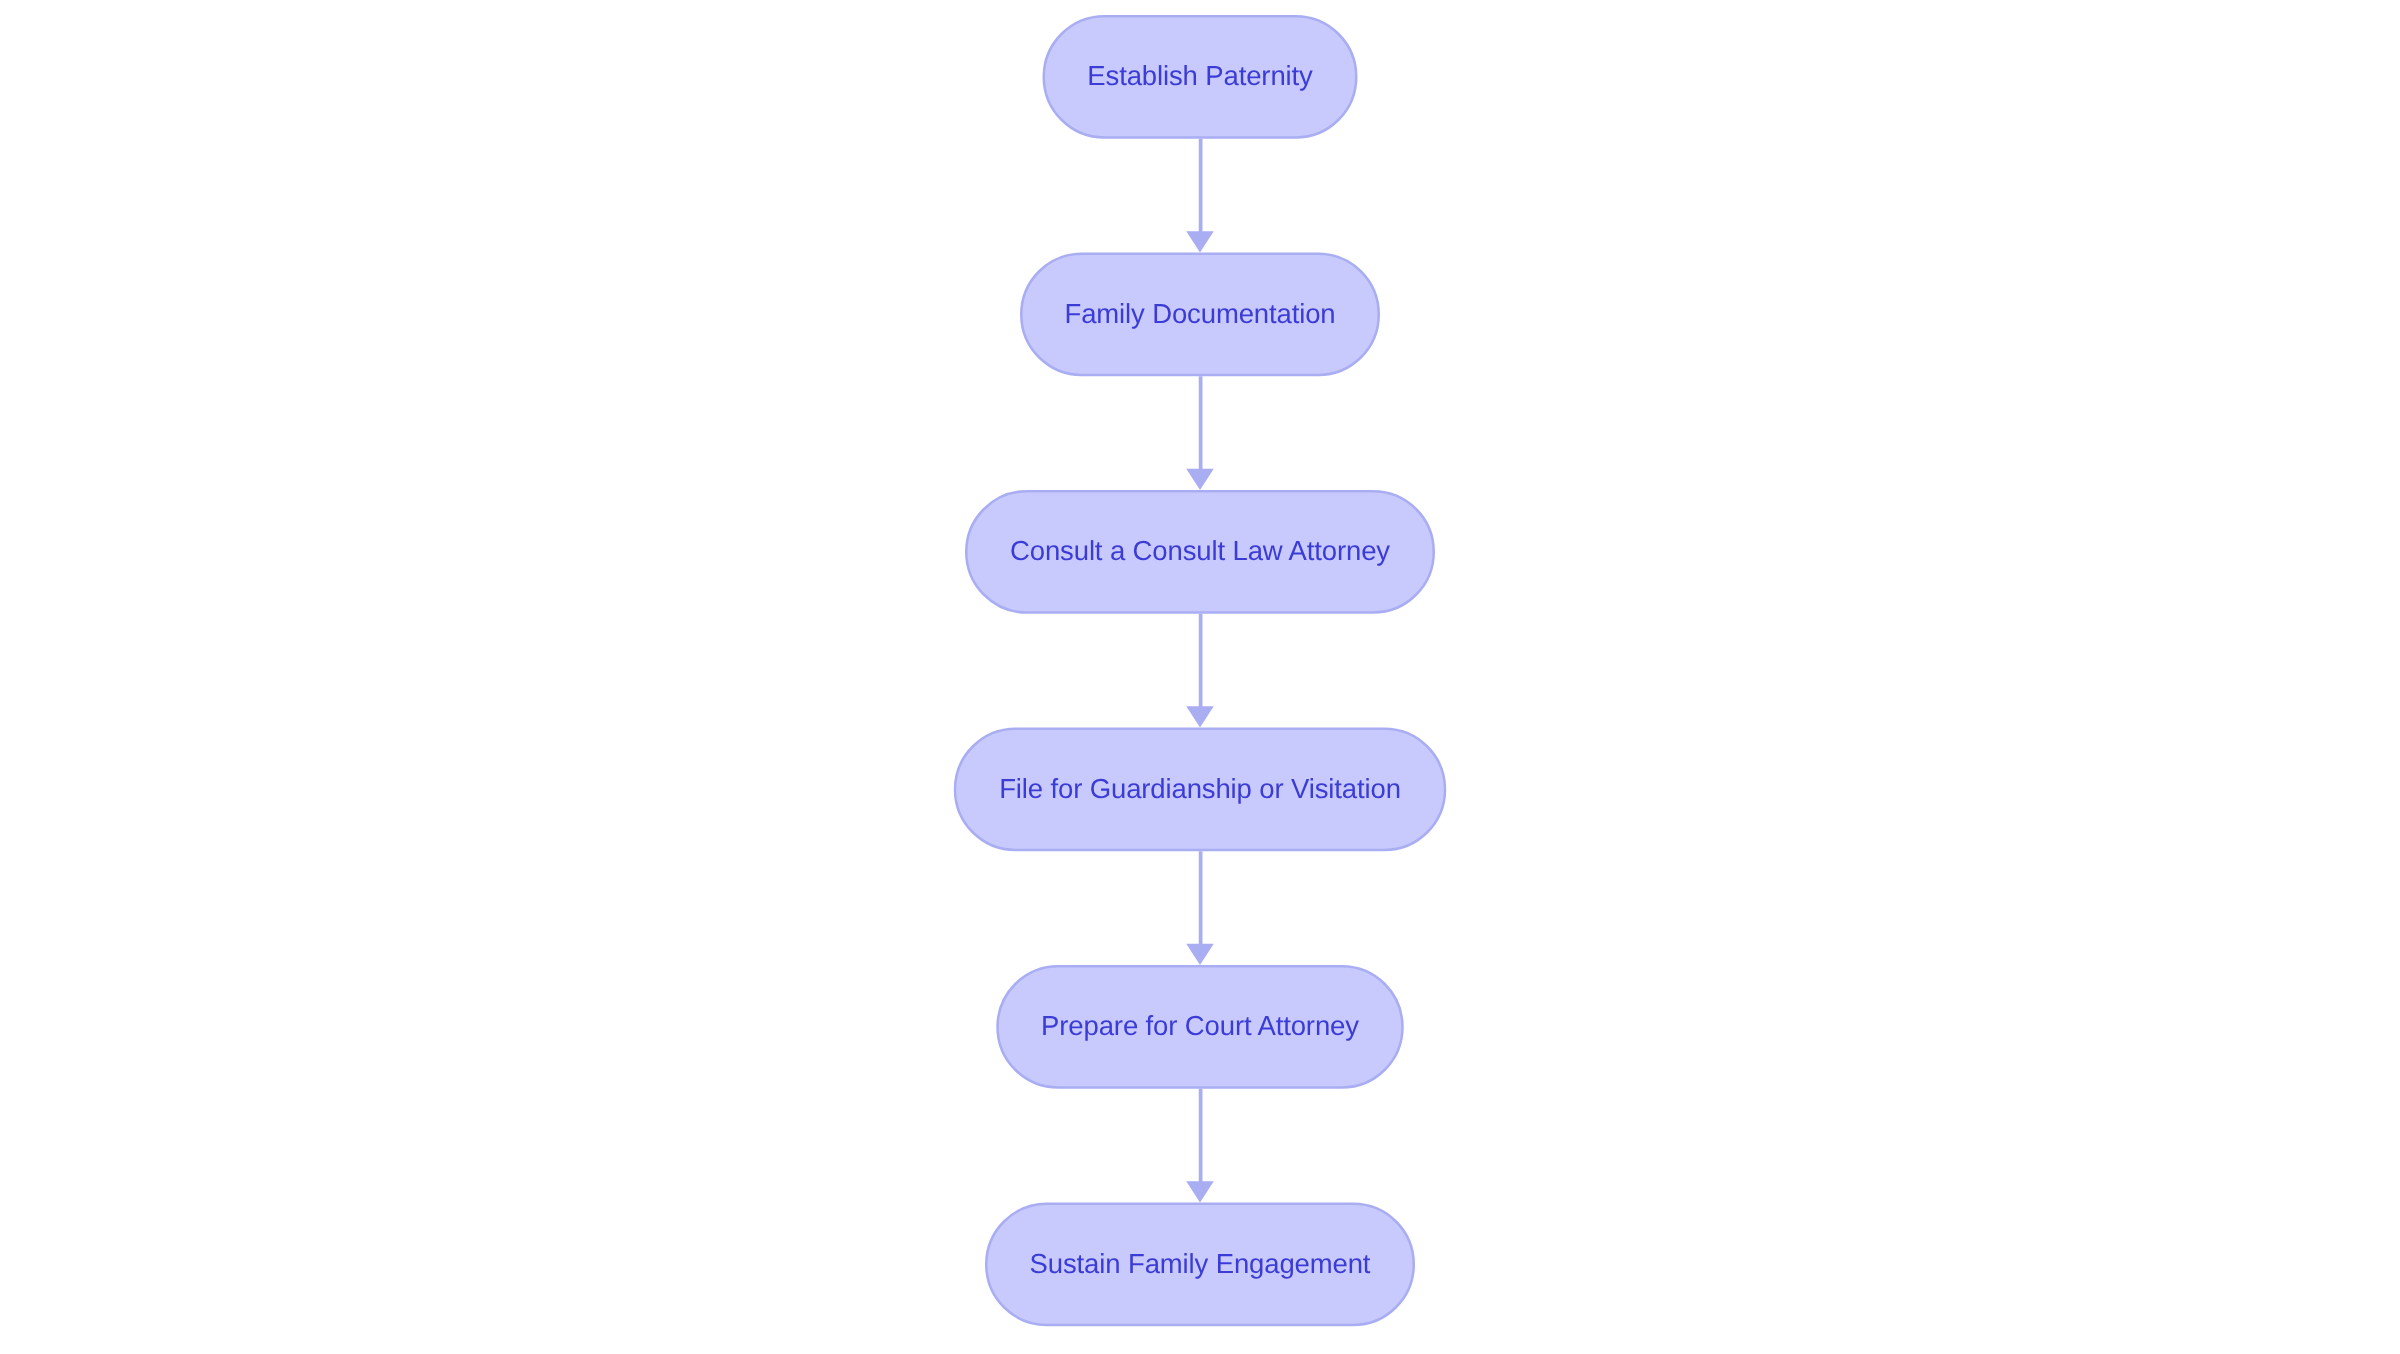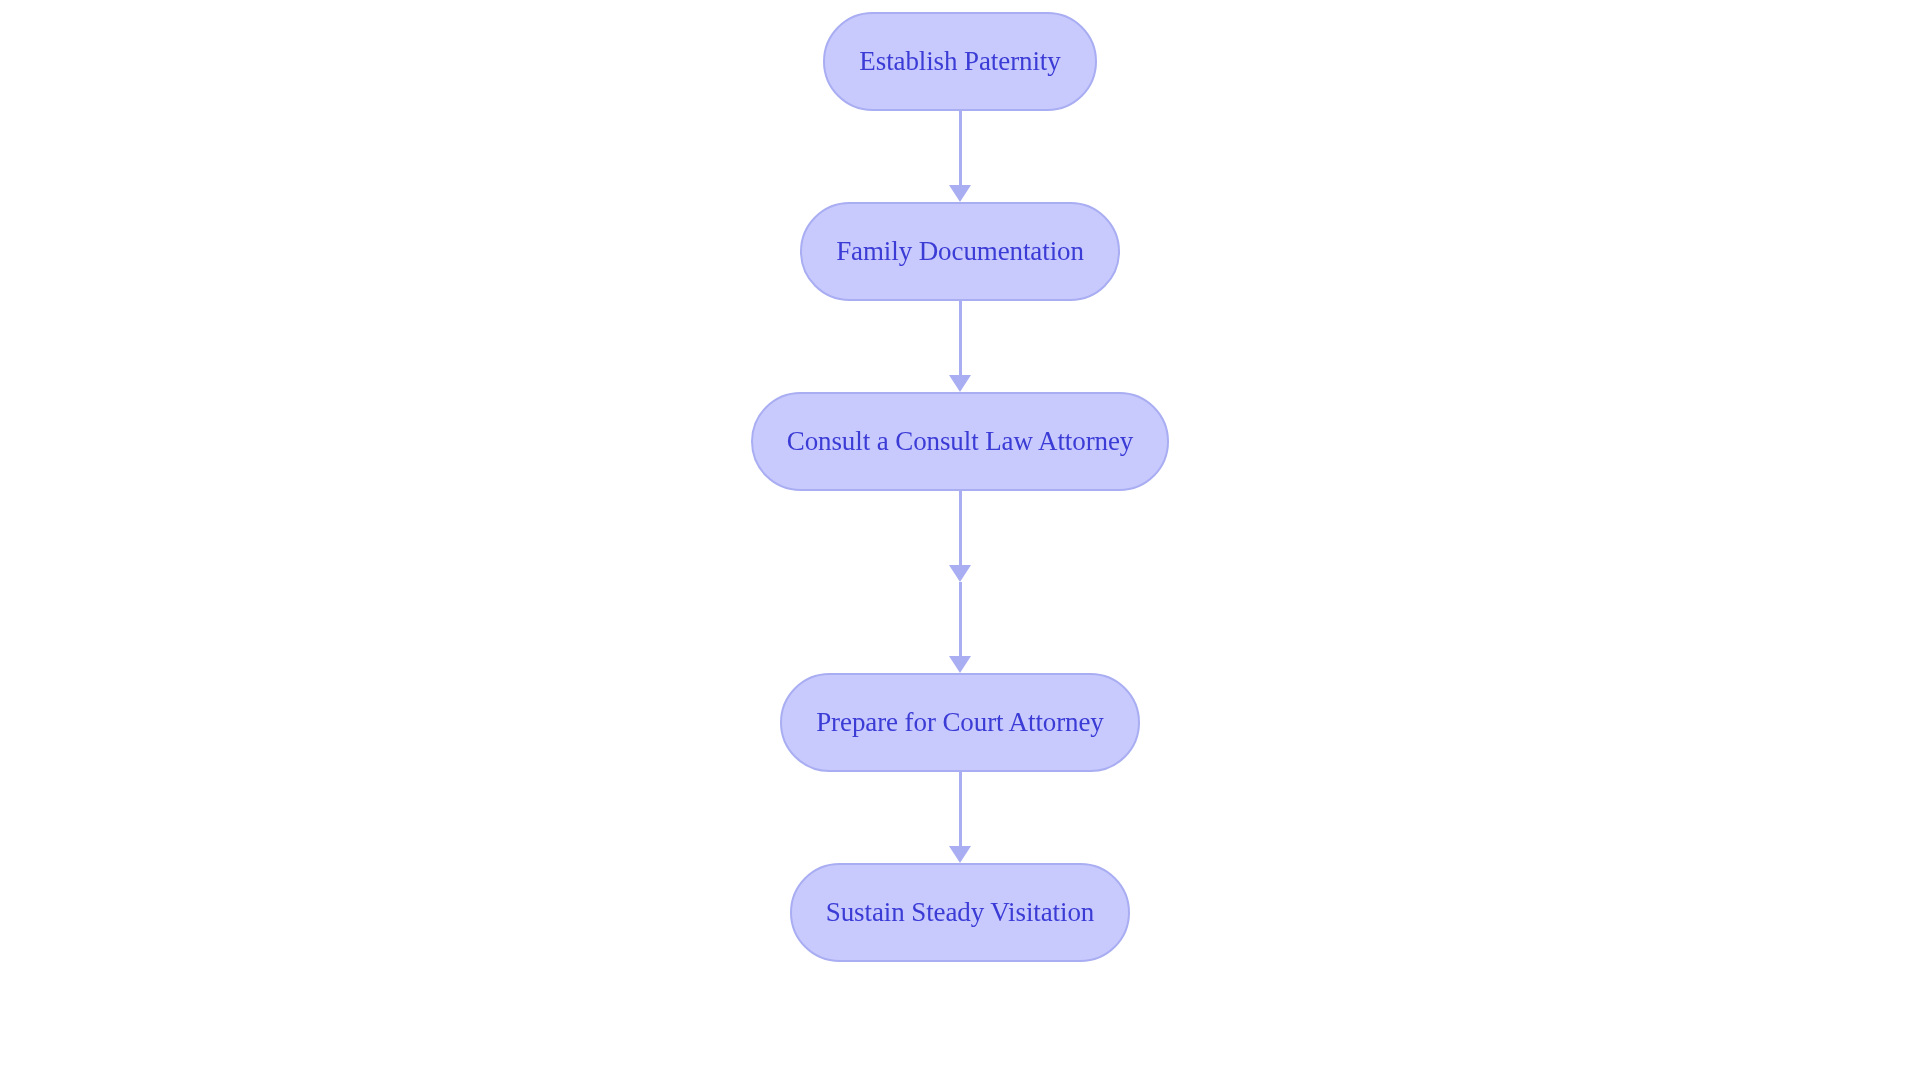--- a/index.html
+++ b/index.html
@@ -43,22 +43,22 @@
     background: #c8cafd;
     border: 2px solid #a9adf2;
     display: flex;
     align-items: center;
     justify-content: center;
     padding: 0 34px;
     flex: none;
   }
 
   .flow-node-label {
-    font-family: Liberation Serif, serif;
-    font-size: 27px;
+    font-family: Liberation Sans, sans-serif;
+    font-size: 22px;
     line-height: 1.2;
     color: #3b3bd6;
     white-space: nowrap;
     letter-spacing: -0.1px;
   }
 
   
   .flow-connector {
     position: relative;
     width: 40px;
@@ -108,33 +108,36 @@
 
     <div class="flow-node">
       <span class="flow-node-label">Consult a Consult Law Attorney</span>
     </div>
 
     <div class="flow-connector">
       <div class="connector-stem"></div>
       <div class="connector-arrowhead"></div>
     </div>
 
+    <div class="flow-node">
+      <span class="flow-node-label">File for Guardianship or Visitation</span>
+    </div>
 
     <div class="flow-connector">
       <div class="connector-stem"></div>
       <div class="connector-arrowhead"></div>
     </div>
 
     <div class="flow-node">
       <span class="flow-node-label">Prepare for Court Attorney</span>
     </div>
 
     <div class="flow-connector">
       <div class="connector-stem"></div>
       <div class="connector-arrowhead"></div>
     </div>
 
     <div class="flow-node">
-      <span class="flow-node-label">Sustain Steady Visitation</span>
+      <span class="flow-node-label">Sustain Family Engagement</span>
     </div>
 
   </div>
 </div>
 
 </body></html>

